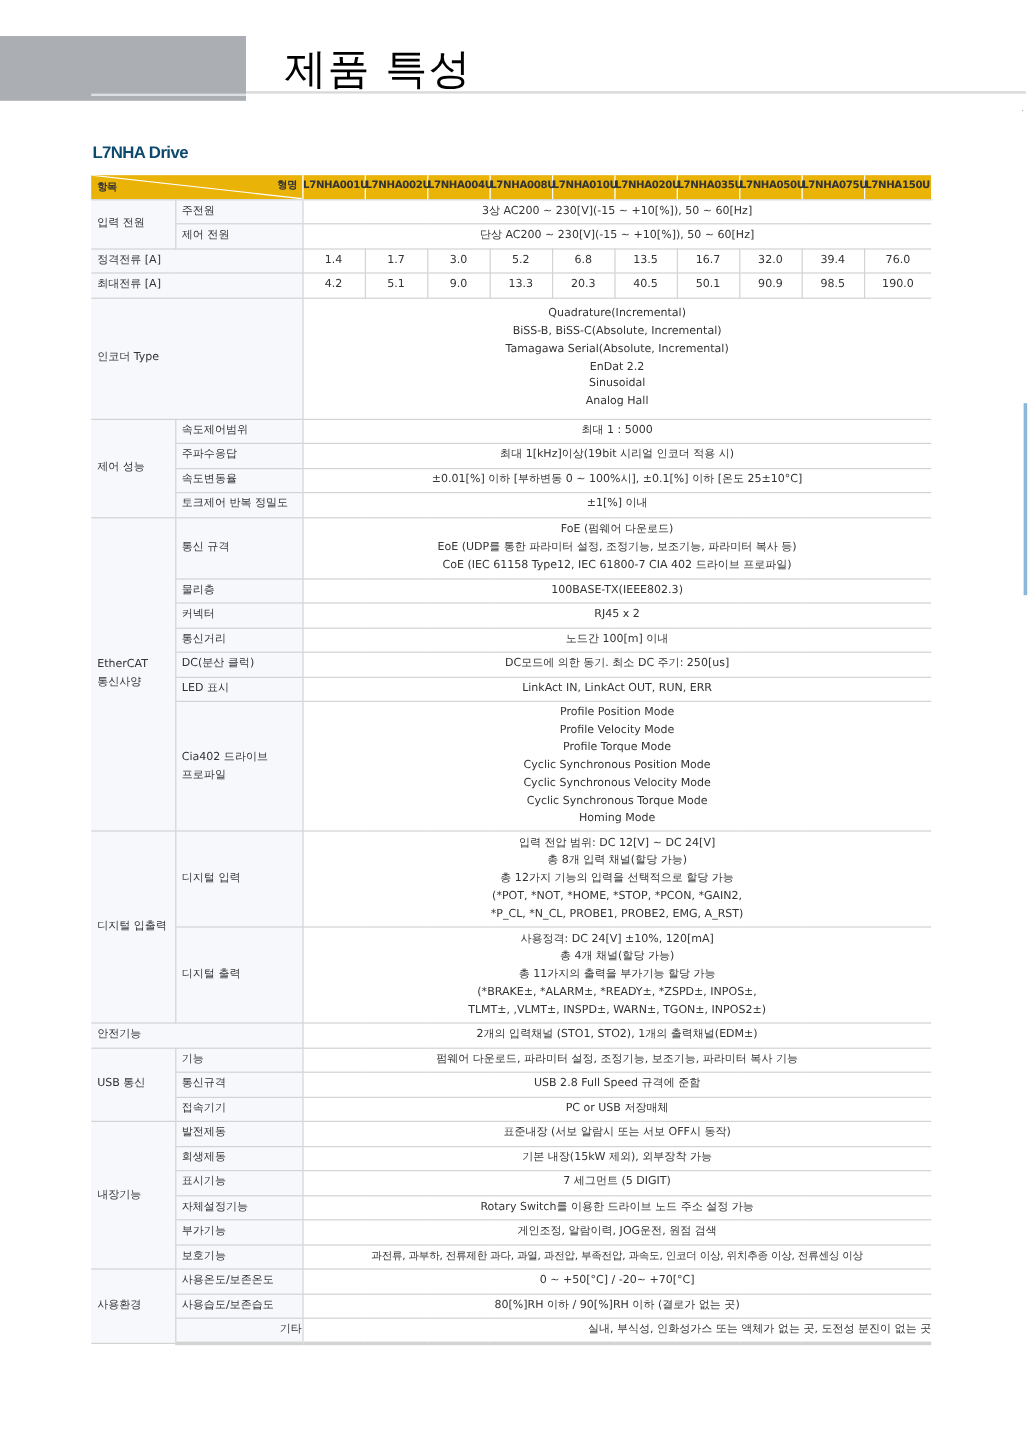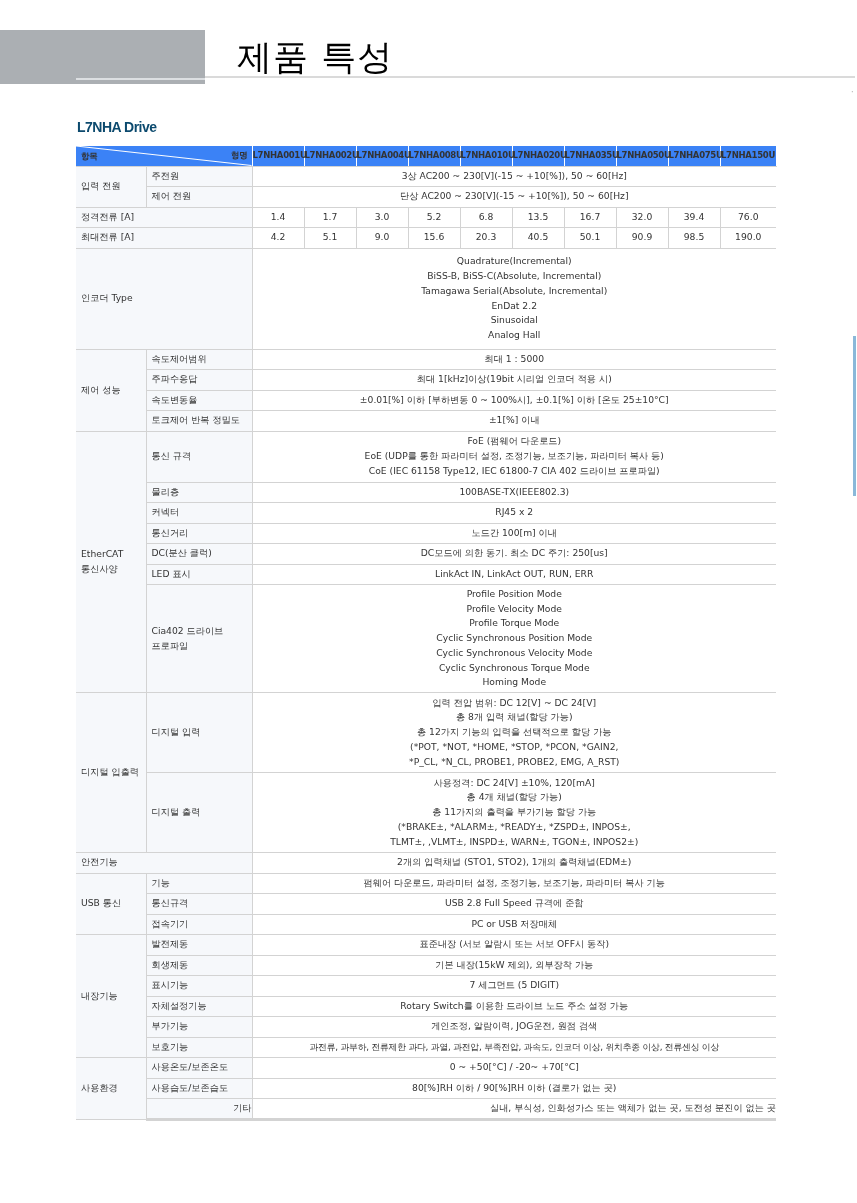--- a/index.html
+++ b/index.html
@@ -44,21 +44,21 @@
     position: absolute; left: 76px; top: 146px; width: 700px;
     border-collapse: collapse; font-size: 9.2px; color: #333;
     font-family: "DejaVu Sans", sans-serif;
     table-layout: fixed;
   }
   table.spec td, table.spec th {
     border-bottom: 1.5px solid #d3d3d3;
     vertical-align: middle; line-height: 14.7px;
   }
   table.spec thead th {
-    background: #3b82f6; height: 20px; font-weight: bold; font-size: 8.5px;
+    background: #eab308; height: 20px; font-weight: bold; font-size: 8.5px;
     color: #333; text-align: center; border-right: 1px solid #ffffff;
     letter-spacing: -0.3px; white-space: nowrap;
   }
   table.spec thead th.corner {
     text-align: left; position: relative; padding-left: 5px;
   }
   .corner-diag {
     position: absolute; left: 0; top: 0; width: 100%; height: 100%;
   }
   .corner-left { position: absolute; left: 5px; bottom: 2px; font-size: 8.5px; }
@@ -148,21 +148,21 @@
       <td class="num">32.0</td>
       <td class="num">39.4</td>
       <td class="num last">76.0</td>
     </tr>
 
     <tr class="r20">
       <td class="cat wide" colspan="2">최대전류 [A]</td>
       <td class="num">4.2</td>
       <td class="num">5.1</td>
       <td class="num">9.0</td>
-      <td class="num">15.6</td>
+      <td class="num">13.3</td>
       <td class="num">20.3</td>
       <td class="num">40.5</td>
       <td class="num">50.1</td>
       <td class="num">90.9</td>
       <td class="num">98.5</td>
       <td class="num last">190.0</td>
     </tr>
 
     <tr>
       <td class="cat wide" colspan="2" style="height:101px">인코더 Type</td>

